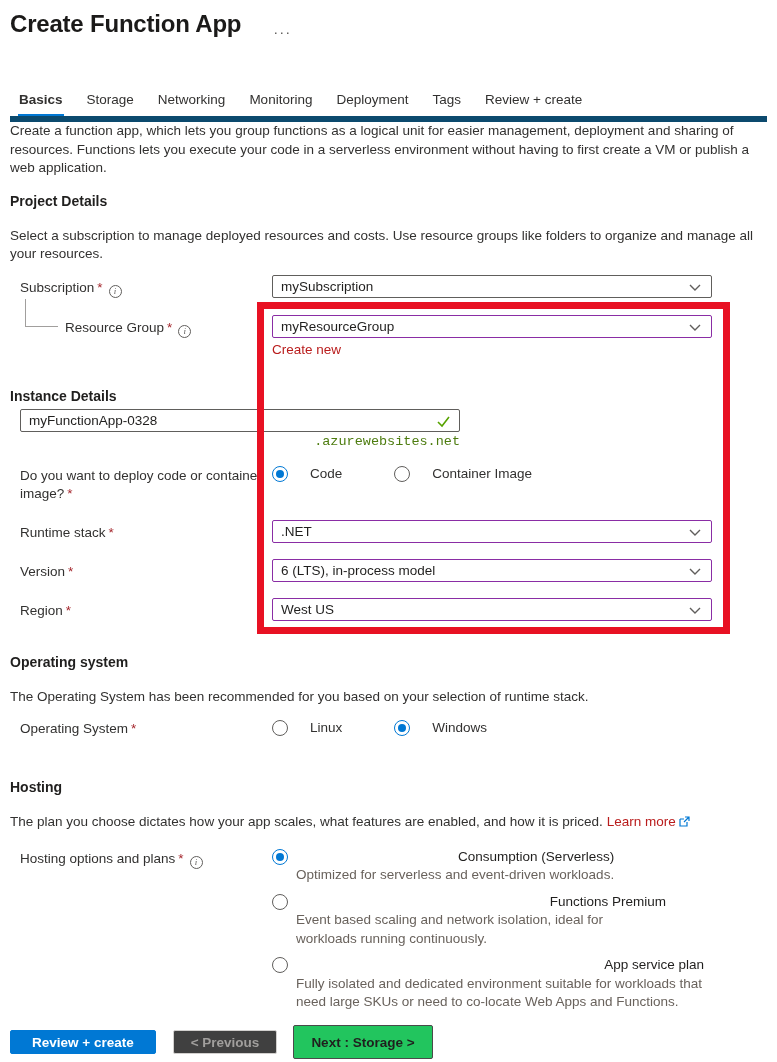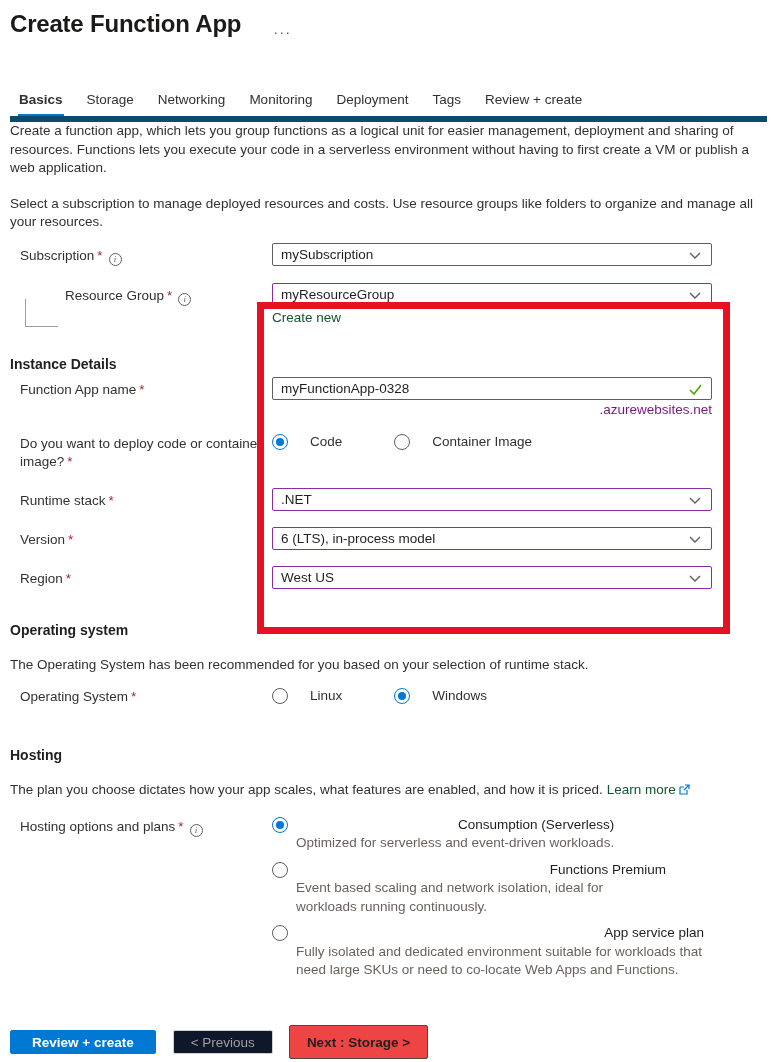--- a/index.html
+++ b/index.html
@@ -39,22 +39,22 @@
   .ctl-col { width:472px; }
   .control {
     position:relative; width:440px; height:23px; background:#fff;
     border:1px solid #605e5c; border-radius:2px;
     display:flex; align-items:center; padding:0 30px 0 8px;
     color:#201f1e; cursor:pointer; white-space:nowrap; overflow:hidden;
   }
   .control.purple { border-color:#8a2da5; }
   .chev { position:absolute; right:9px; top:5px; }
   .okmark { position:absolute; right:8px; top:4px; }
-  .suffix { width:440px; text-align:right; margin-top:2px; line-height:16px; color:#701a75; }
-  .link { color:#14532d; cursor:pointer; text-decoration:none; }
+  .suffix { width:440px; text-align:right; margin-top:2px; line-height:16px; color:#4d7c0f;font-family:Liberation Mono, monospace; }
+  .link { color:#b91c1c; cursor:pointer; text-decoration:none; }
   .create-new { display:inline-block; margin-top:3px; line-height:18px; }
 
   
   .radio-row { display:flex; align-items:center; gap:22px; padding-top:0; }
   .radio { width:16px; height:16px; border-radius:50%; border:1px solid #605e5c; position:relative; flex:0 0 16px; cursor:pointer; background:#fff; }
   .radio.sel { border-color:#0078d4; }
   .radio.sel::after { content:""; position:absolute; left:3px; top:3px; width:8px; height:8px; border-radius:50%; background:#0078d4; }
   .radio-lbl { line-height:18px; cursor:pointer; }
   .gap14 { width:8px; }
 
@@ -76,22 +76,22 @@
   
   .annotation {
     position:absolute; left:257px; top:302px; width:473px; height:332px;
     border:7px solid #e81123; z-index:10; pointer-events:none;
   }
 
   
   .footer { position:absolute; left:10px; top:1025px; display:flex; align-items:center; }
   .btn { height:24px; display:inline-flex; align-items:center; justify-content:center; border-radius:2px; font-size:13.5px; cursor:pointer; }
   .btn-primary { background:#0078d4; color:#fff; font-weight:700; border:1px solid #0078d4; padding:0 21px; margin-right:17px; }
-  .btn-disabled { background:#0f172a; color:#a19f9d; font-weight:400; border:1px solid #d2d0ce; padding:0 17px; margin-right:16px; cursor:default; }
-  .btn-secondary { background:#ef4444; color:#201f1e; font-weight:700; border:1px solid #4a4a4a; padding:16px 17px; }
+  .btn-disabled { background:#404040; color:#a19f9d; font-weight:700; border:1px solid #d2d0ce; padding:0 17px; margin-right:16px; cursor:default; }
+  .btn-secondary { background:#22c55e; color:#201f1e; font-weight:700; border:1px solid #4a4a4a; padding:16px 17px; }
 </style>
 </head>
 <body>
 
 <div class="page">
 
   <div class="hdr">
     <h1>Create Function App</h1>
     <span class="more-btn">···</span>
   </div>
@@ -101,20 +101,21 @@
     <span class="tab">Storage</span>
     <span class="tab">Networking</span>
     <span class="tab">Monitoring</span>
     <span class="tab">Deployment</span>
     <span class="tab">Tags</span>
     <span class="tab">Review + create</span>
   </div>
 
   <div class="intro">Create a function app, which lets you group functions as a logical unit for easier management, deployment and sharing of resources. Functions lets you execute your code in a serverless environment without having to first create a VM or publish a web application.</div>
 
+  <div class="sec-h">Project Details</div>
   <div class="sec-d">Select a subscription to manage deployed resources and costs. Use resource groups like folders to organize and manage all your resources.</div>
 
   <div class="row mt11">
     <div class="lbl">
       <span>Subscription</span><span class="req">*</span><span class="info-i">i</span>
     </div>
     <div class="ctl-col">
       <div class="control">
         <span>mySubscription</span>
         <svg class="chev" width="14" height="13" viewBox="0 0 14 13">
@@ -137,23 +138,20 @@
             <polyline points="2,4 7,9 12,4" fill="none" stroke="#605e5c" stroke-width="1.4"></polyline>
           </svg>
       </div>
       <a class="link create-new">Create new</a>
     </div>
   </div>
 
   <div class="sec-h mt28" style="margin-top:28px;">Instance Details</div>
 
   <div class="row mt4">
-    <div class="lbl">
-      <span>Function App name</span><span class="req">*</span>
-    </div>
     <div class="ctl-col">
       <div class="control">
         <span>myFunctionApp-0328</span>
         <svg class="okmark" width="15" height="15" viewBox="0 0 15 15">
             <polyline points="2,8 6,12 13,3" fill="none" stroke="#57a300" stroke-width="1.6"></polyline>
           </svg>
       </div>
       <div class="suffix">.azurewebsites.net</div>
     </div>
   </div>

